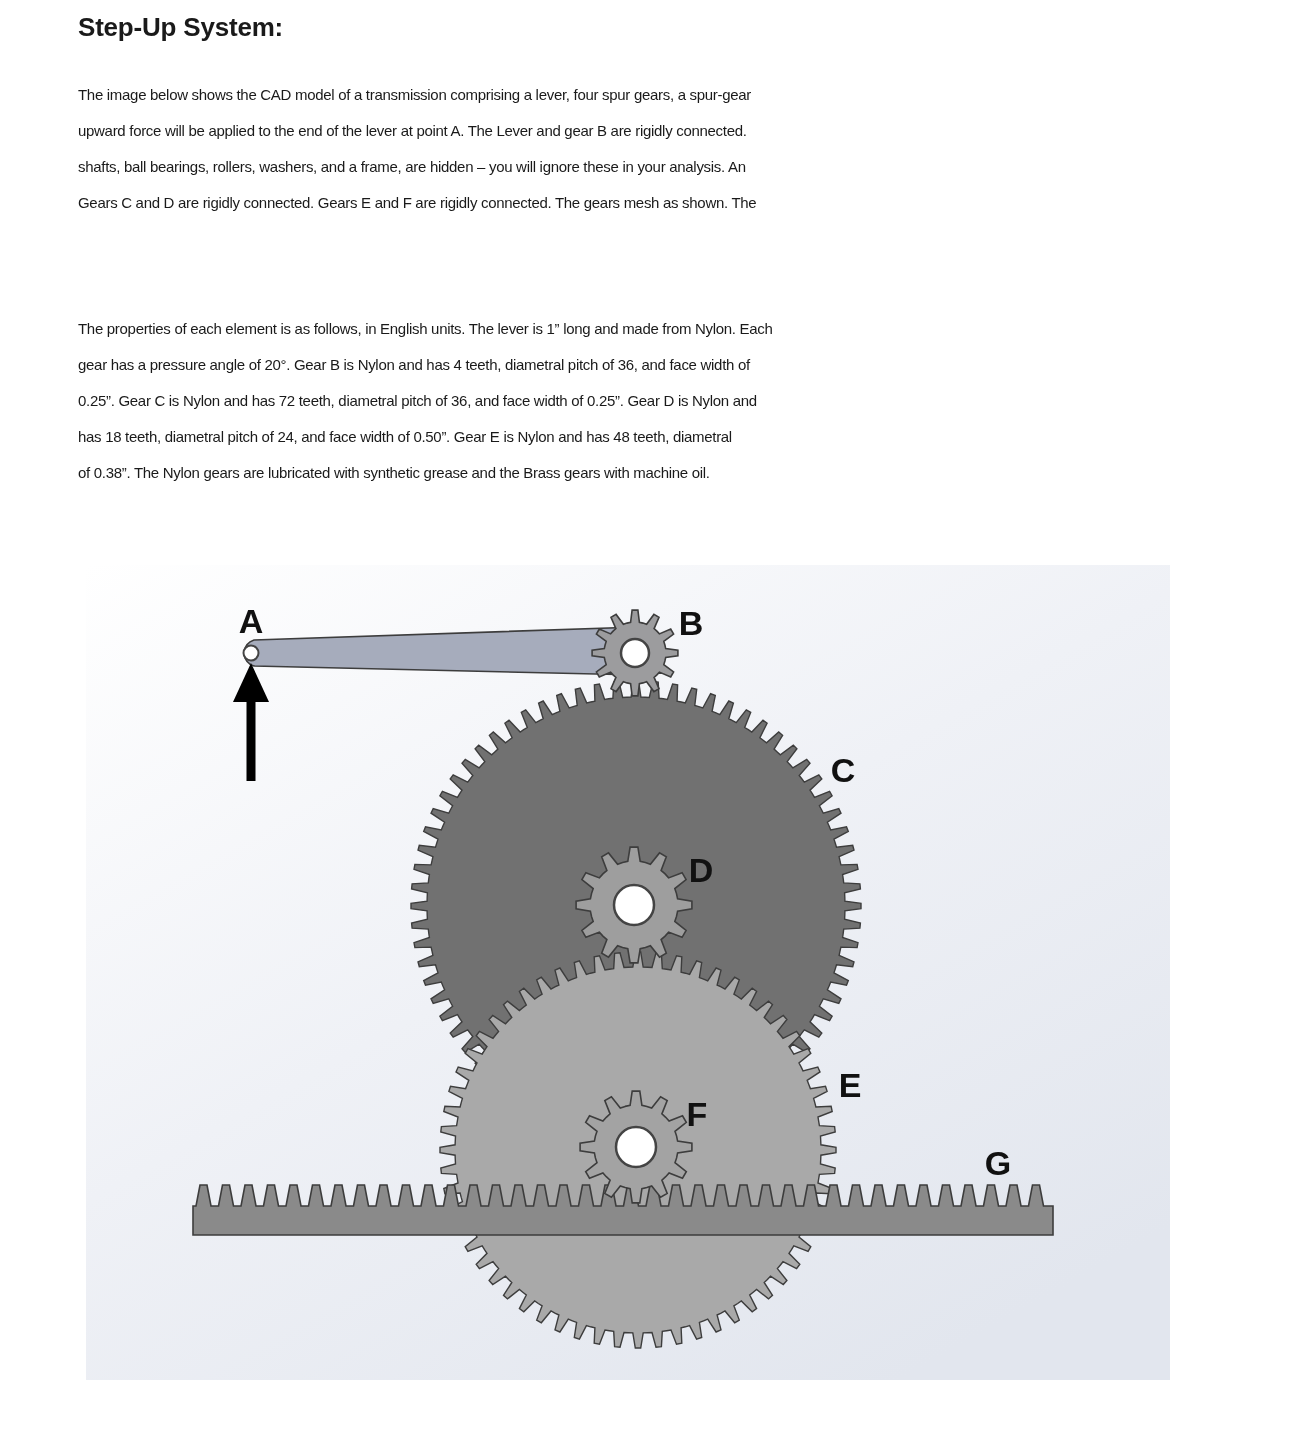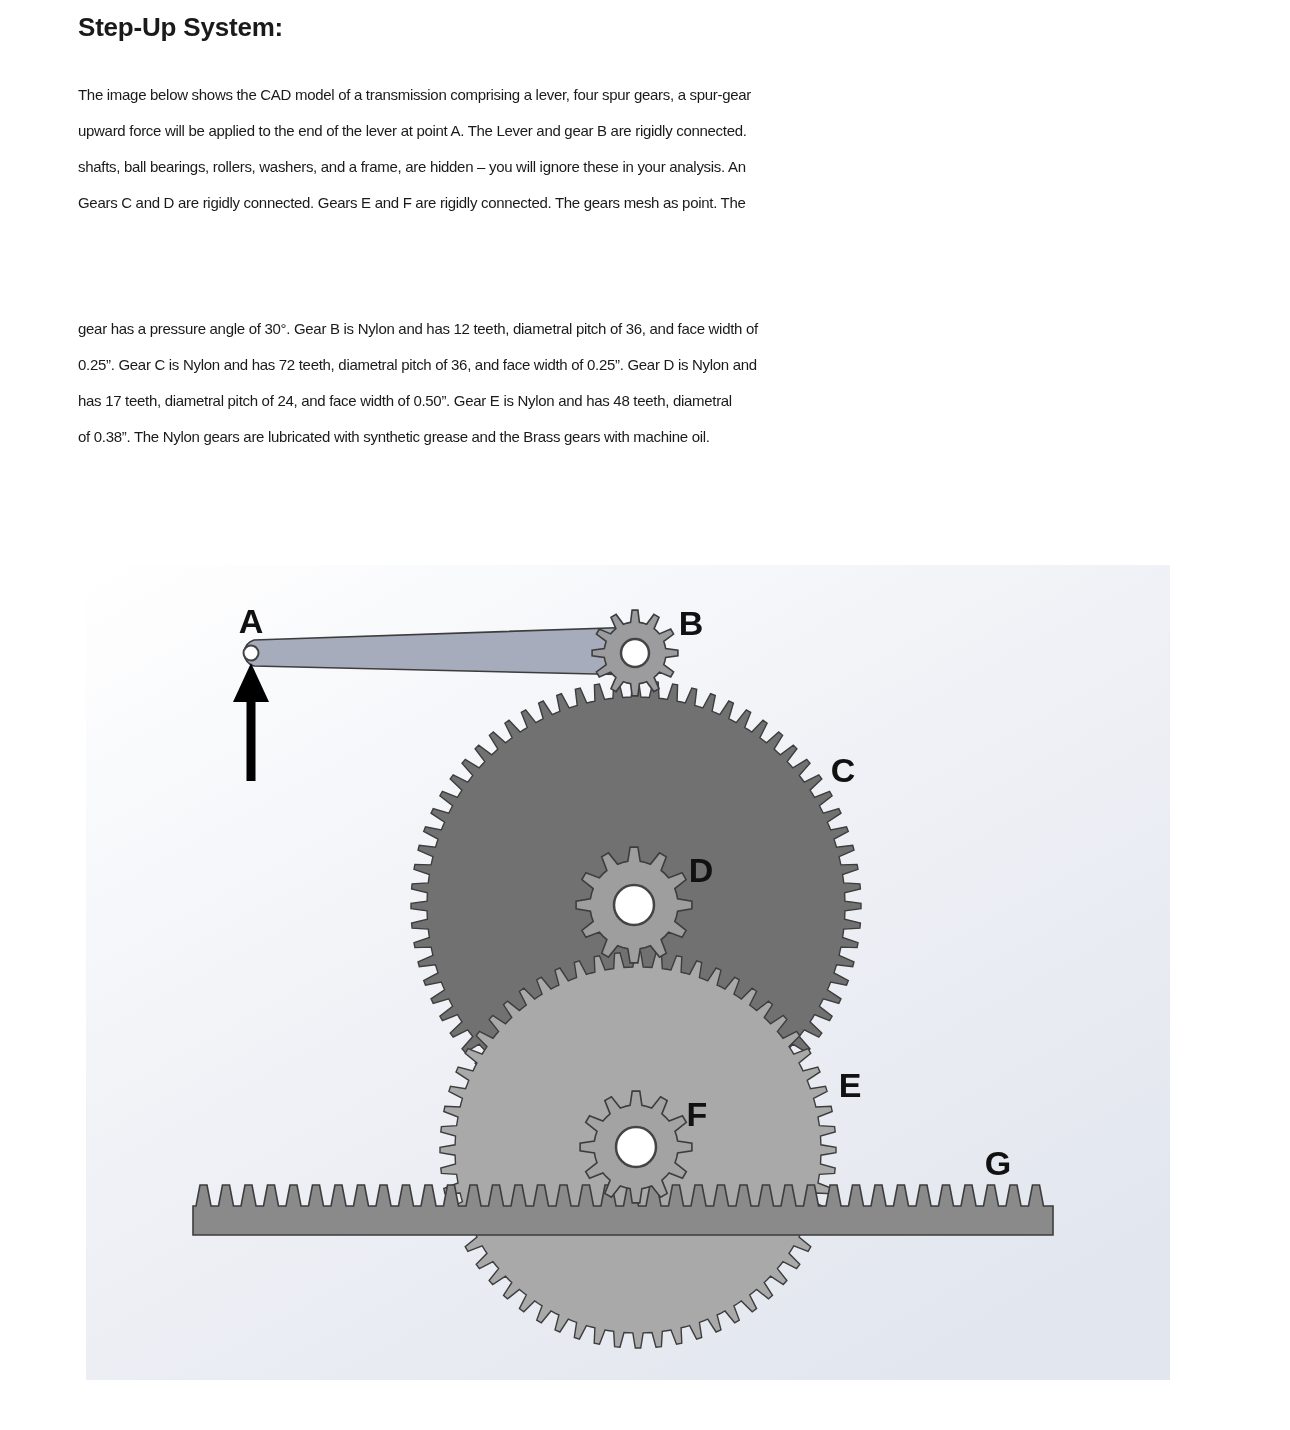--- a/index.html
+++ b/index.html
@@ -30,27 +30,28 @@
 <body>
 
 <div class="page">
 
   <h1 class="doc-title">Step-Up System:</h1>
 
   <div class="para" id="para1">
       <div class="tline">The image below shows the CAD model of a transmission comprising a lever, four spur gears, a spur-gear</div>
       <div class="tline">upward force will be applied to the end of the lever at point A. The Lever and gear B are rigidly connected.</div>
       <div class="tline">shafts, ball bearings, rollers, washers, and a frame, are hidden – you will ignore these in your analysis. An</div>
-      <div class="tline">Gears C and D are rigidly connected. Gears E and F are rigidly connected. The gears mesh as point. The</div>
+      <div class="tline">Gears C and D are rigidly connected. Gears E and F are rigidly connected. The gears mesh as shown. The</div>
     </div>
 
   <div class="para" id="para2">
-      <div class="tline">gear has a pressure angle of 30°. Gear B is Nylon and has 12 teeth, diametral pitch of 36, and face width of</div>
+      <div class="tline">The properties of each element is as follows, in English units. The lever is 1” long and made from Nylon. Each</div>
+      <div class="tline">gear has a pressure angle of 20°. Gear B is Nylon and has 4 teeth, diametral pitch of 36, and face width of</div>
       <div class="tline">0.25”. Gear C is Nylon and has 72 teeth, diametral pitch of 36, and face width of 0.25”. Gear D is Nylon and</div>
-      <div class="tline">has 17 teeth, diametral pitch of 24, and face width of 0.50”. Gear E is Nylon and has 48 teeth, diametral</div>
+      <div class="tline">has 18 teeth, diametral pitch of 24, and face width of 0.50”. Gear E is Nylon and has 48 teeth, diametral</div>
       <div class="tline">of 0.38”. The Nylon gears are lubricated with synthetic grease and the Brass gears with machine oil.</div>
     </div>
 
   <div class="figure">
     <svg width="1084" height="815" viewBox="0 0 1084 815">
       <defs>
         <linearGradient id="bgGrad" x1="0" y1="0" x2="0.75" y2="1">
           <stop offset="0" id="bgStop1" stop-color="#ffffff"></stop>
           <stop offset="0.5" id="bgStop2" stop-color="#eff1f6"></stop>
           <stop offset="1" id="bgStop3" stop-color="#e2e6ee"></stop>

